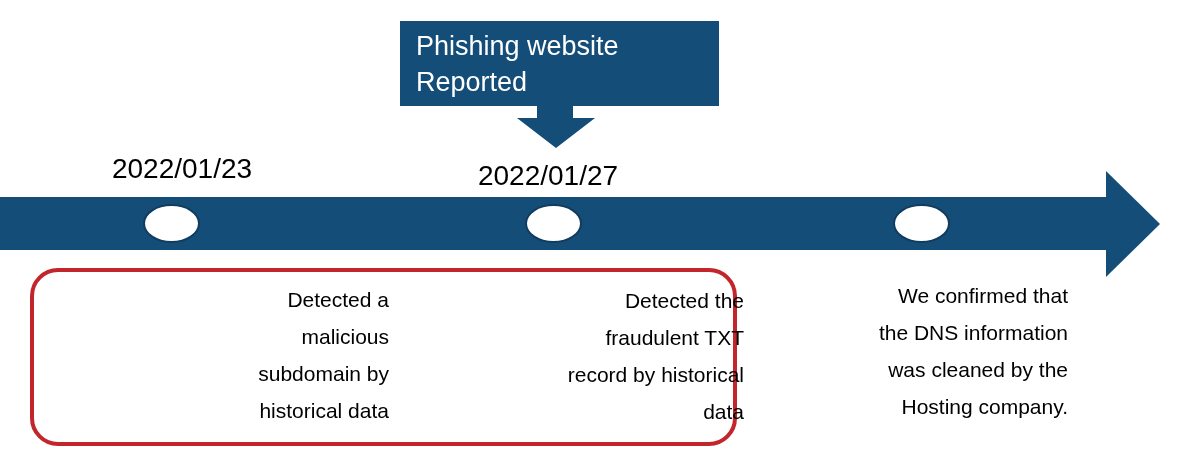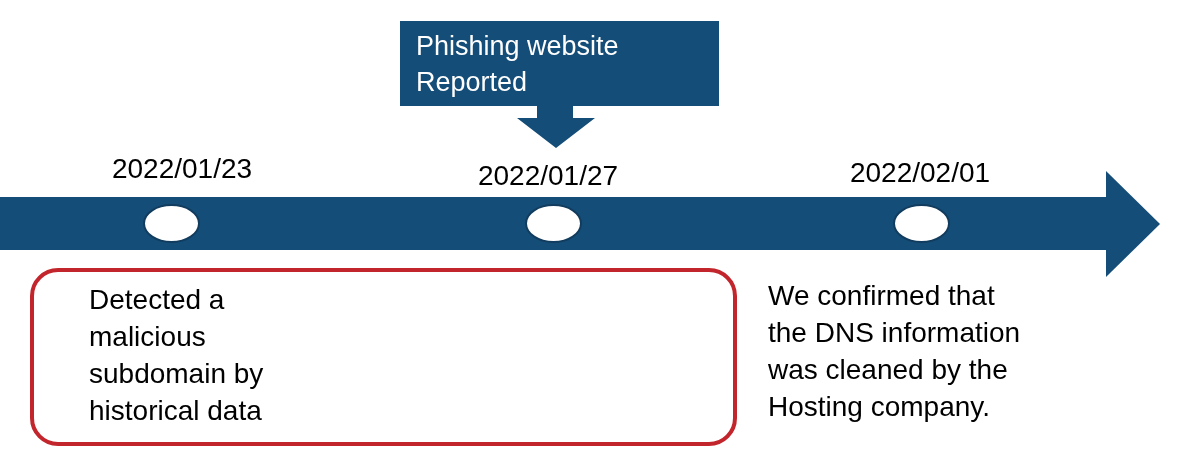--- a/index.html
+++ b/index.html
@@ -80,23 +80,24 @@
     left: 30px; top: 268px;
     width: 707px; height: 178px;
     border: 4px solid #c2262c;
     border-radius: 28px;
     background: transparent;
   }
 
   
   .desc {
     position: absolute;
-    font-size: 28px;
+    font-size: 21px;
     line-height: 37px;
     white-space: pre-line;
+    text-align: right;
   }
   .desc.e1 { left: 89px;  top: 281px; width: 300px; }
   .desc.e2 { left: 444px; top: 282px; width: 300px; }
   .desc.e3 { left: 768px; top: 277px; width: 300px; }
 </style>
 </head>
 <body>
 
 <div class="canvas">
 
@@ -105,30 +106,33 @@
 
   <svg class="callout-arrow" viewBox="0 0 160 50" aria-hidden="true">
     <polygon points="57,0 93,0 93,16 115,16 76,46 37,16 57,16" fill="#134d78"></polygon>
   </svg>
 
   <div class="timeline-bar"></div>
   <div class="timeline-arrowhead"></div>
 
   <div class="date d1">2022/01/23</div>
   <div class="date d2">2022/01/27</div>
-  <div class="date d3">2022/02/01</div>
 
   <div class="marker m1"></div>
   <div class="marker m2"></div>
   <div class="marker m3"></div>
 
   <div class="highlight-box"></div>
 
   <div class="desc e1">Detected a
 malicious
 subdomain by
 historical data</div>
+  <div class="desc e2">Detected the
+fraudulent TXT
+record by historical
+data</div>
   <div class="desc e3">We confirmed that
 the DNS information
 was cleaned by the
 Hosting company.</div>
 
 </div>
 
 </body></html>

